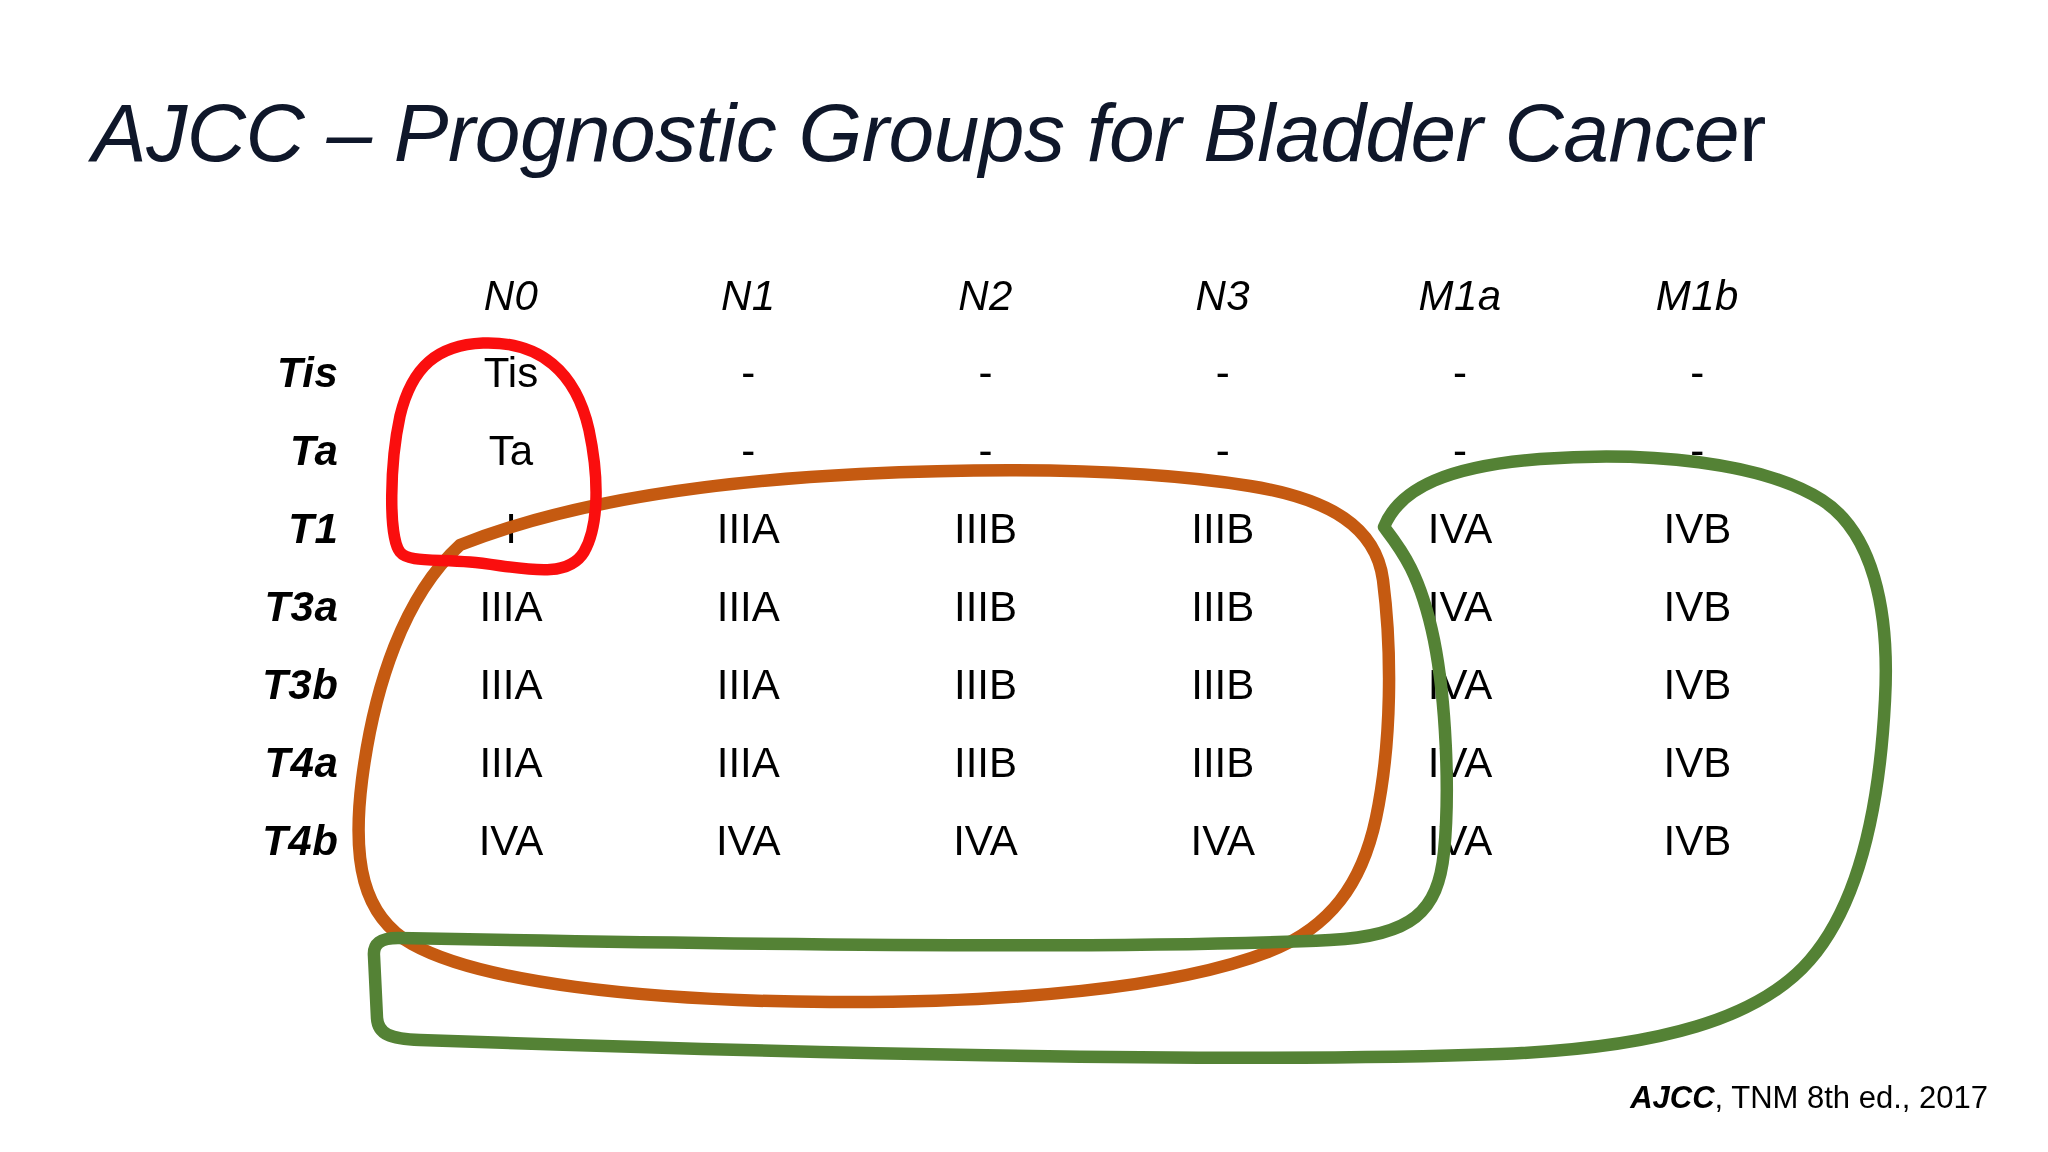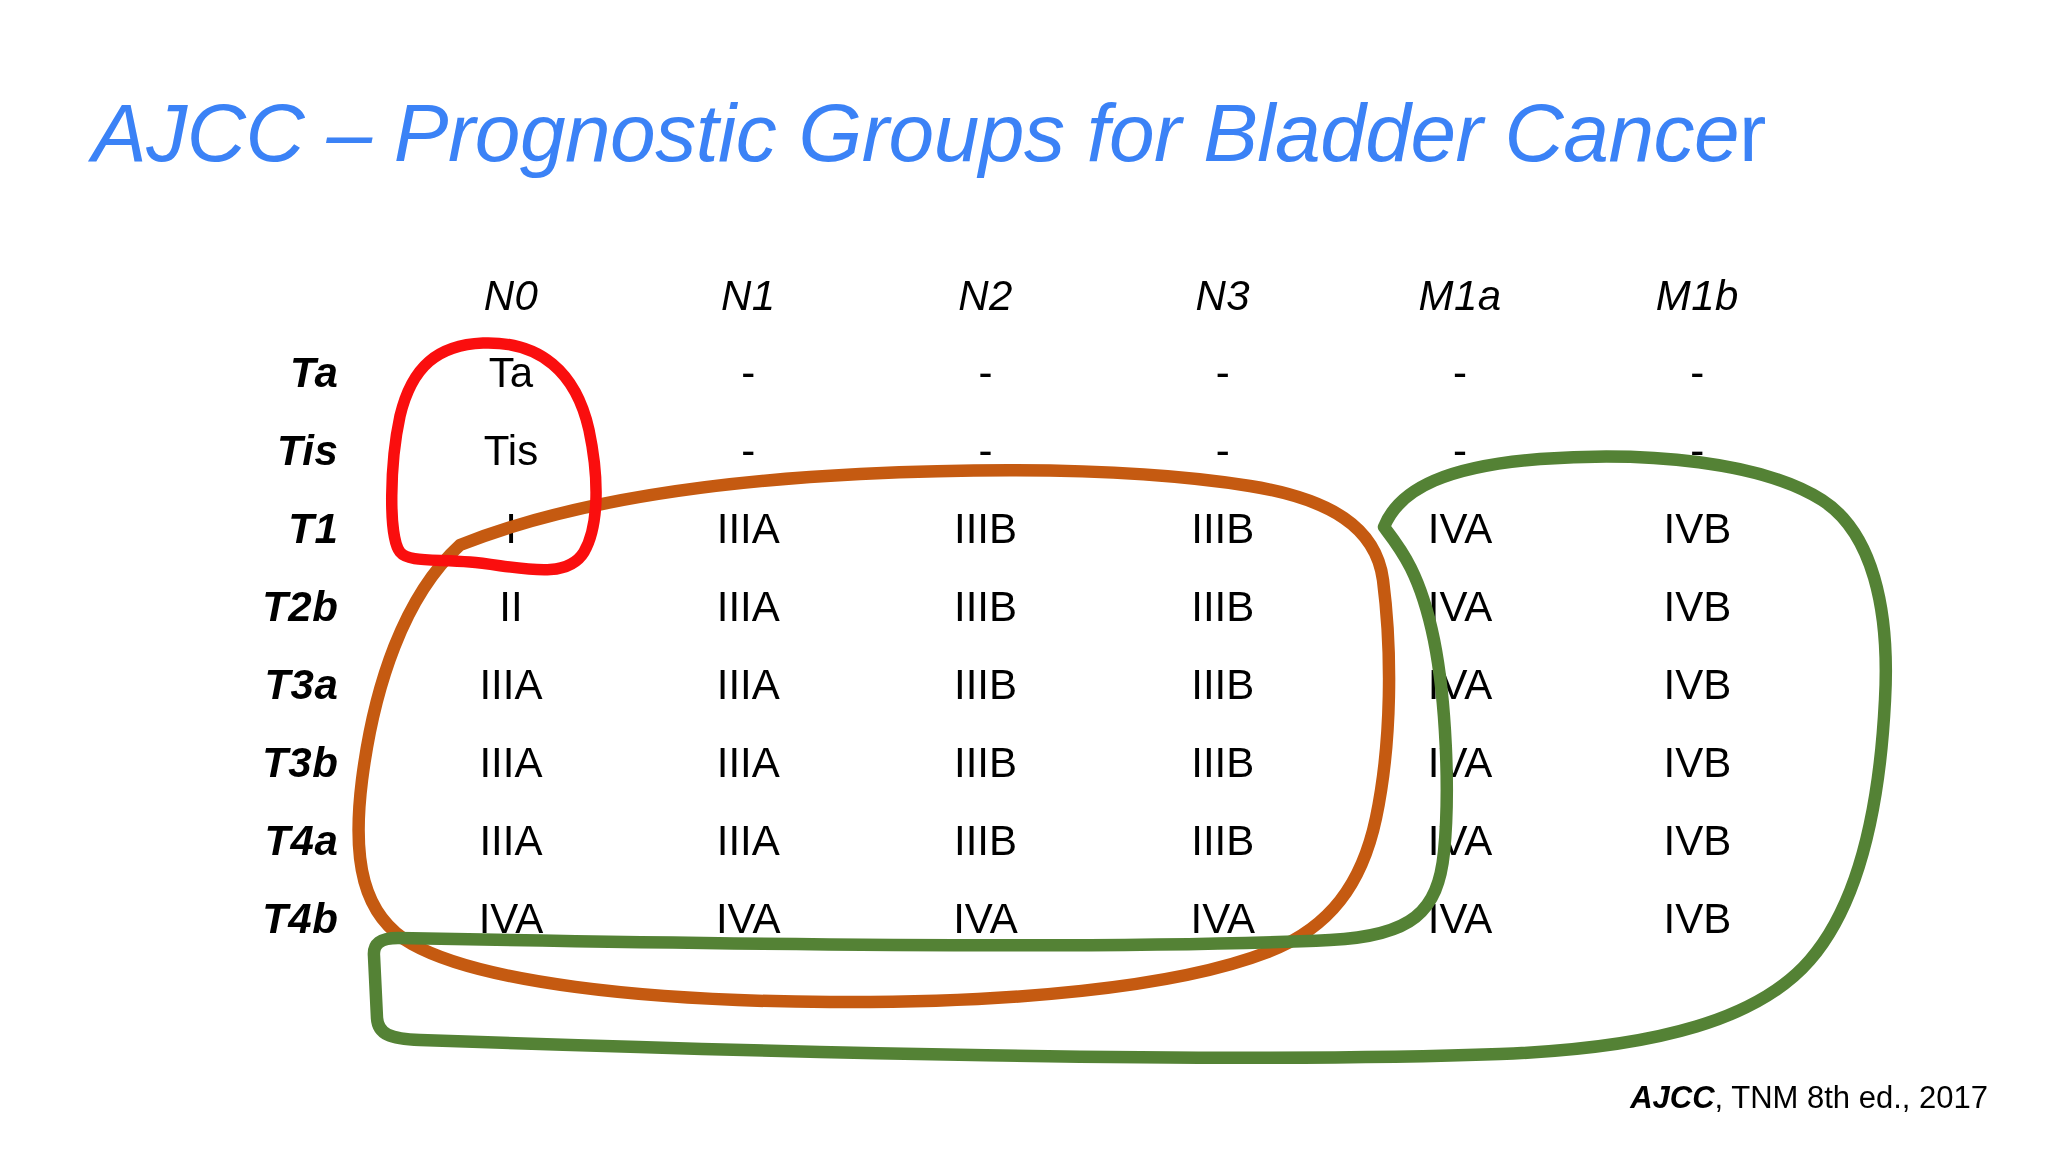--- a/index.html
+++ b/index.html
@@ -29,21 +29,21 @@
     left: 92px;
     top: 78px;
     width: 1800px;
     height: 110px;
     font-size: 82px;
     line-height: 110px;
     font-style: italic;
     font-weight: 400;
     letter-spacing: -0.5px;
     white-space: nowrap;
-    color: #3b82f6;
+    color: #0f172a;
   }
   #title .tail {
     font-style: normal;
   }
 
   
   #table-wrap {
     position: absolute;
     left: 92px;
     top: 258px;
@@ -147,49 +147,40 @@
           <th class="colhead">N0</th>
           <th class="colhead">N1</th>
           <th class="colhead">N2</th>
           <th class="colhead">N3</th>
           <th class="colhead">M1a</th>
           <th class="colhead">M1b</th>
         </tr>
       </thead>
       <tbody>
         <tr>
+          <th class="rowhead">Tis</th>
+          <td class="cell">Tis</td>
+          <td class="cell">-</td>
+          <td class="cell">-</td>
+          <td class="cell">-</td>
+          <td class="cell">-</td>
+          <td class="cell">-</td>
+        </tr>
+        <tr>
           <th class="rowhead">Ta</th>
           <td class="cell">Ta</td>
           <td class="cell">-</td>
           <td class="cell">-</td>
           <td class="cell">-</td>
           <td class="cell">-</td>
           <td class="cell">-</td>
         </tr>
         <tr>
-          <th class="rowhead">Tis</th>
-          <td class="cell">Tis</td>
-          <td class="cell">-</td>
-          <td class="cell">-</td>
-          <td class="cell">-</td>
-          <td class="cell">-</td>
-          <td class="cell">-</td>
-        </tr>
-        <tr>
           <th class="rowhead">T1</th>
           <td class="cell">I</td>
-          <td class="cell">IIIA</td>
-          <td class="cell">IIIB</td>
-          <td class="cell">IIIB</td>
-          <td class="cell">IVA</td>
-          <td class="cell">IVB</td>
-        </tr>
-        <tr>
-          <th class="rowhead">T2b</th>
-          <td class="cell">II</td>
           <td class="cell">IIIA</td>
           <td class="cell">IIIB</td>
           <td class="cell">IIIB</td>
           <td class="cell">IVA</td>
           <td class="cell">IVB</td>
         </tr>
         <tr>
           <th class="rowhead">T3a</th>
           <td class="cell">IIIA</td>
           <td class="cell">IIIA</td>

